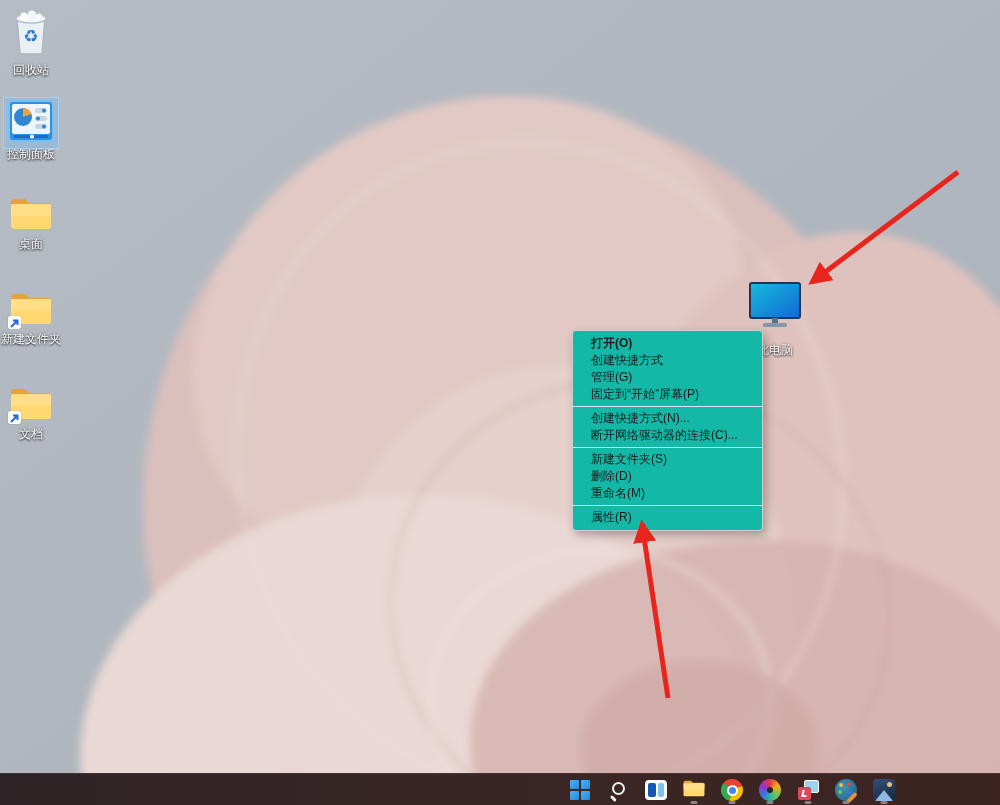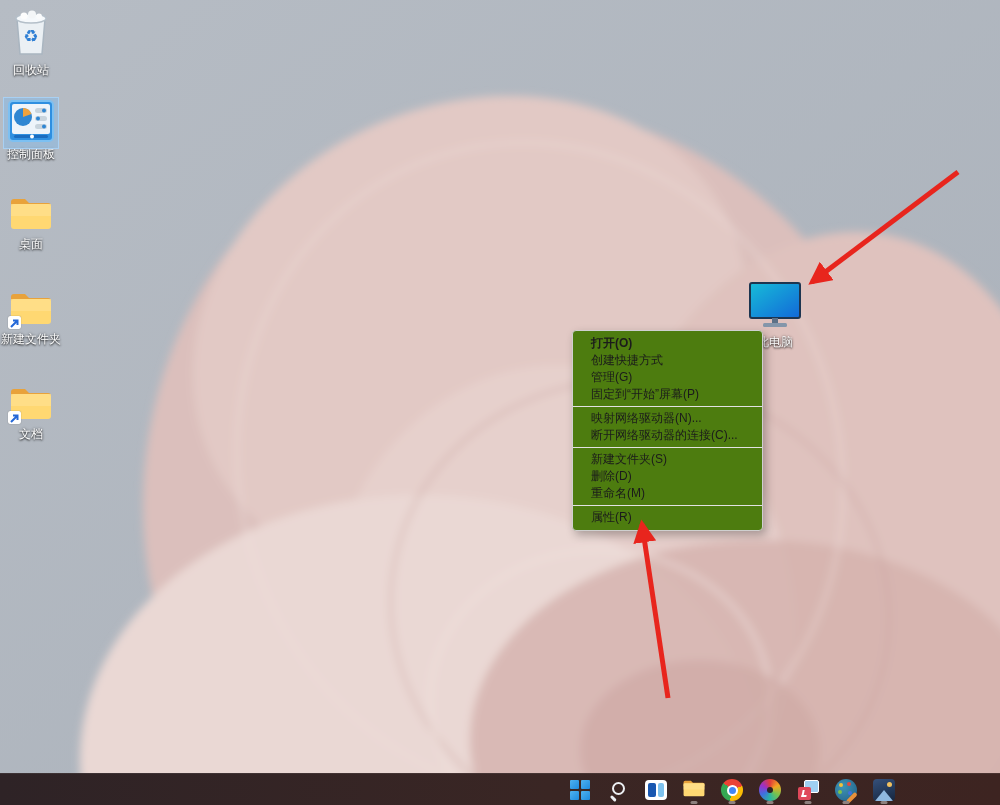--- a/index.html
+++ b/index.html
@@ -16,30 +16,30 @@
   .desk-icon .lbl { display:block; margin-top:2px; font-size:12px; color:#fff;
     text-shadow:0 1px 2px rgba(0,0,0,.85), 0 0 3px rgba(0,0,0,.45); line-height:13px; }
   .sel-box { position:absolute; inset:-3px -5px; background:rgba(125,185,238,.42);
     border:1px solid rgba(170,212,248,.85); }
 
   .shortcut-badge { position:absolute; left:0; bottom:2px; width:13px; height:13px;
     background:#fff; border-radius:2px; box-shadow:0 0 1px rgba(0,0,0,.5); }
 
   
   .context-menu { position:absolute; left:572px; top:330px; width:191px;
-    background:#4d7c0f; border:1px solid #cfcfcf; border-radius:4px;
+    background:#14b8a6; border:1px solid #cfcfcf; border-radius:4px;
     box-shadow:3px 4px 10px rgba(0,0,0,.28); padding:4px 0; z-index:20; }
   .menu-item { height:17px; line-height:17px; padding:0 18px; font-size:12px;
     color:#1b1b1b; white-space:nowrap; cursor:default; }
   .menu-item.bold { font-weight:bold; }
   .menu-sep { height:1px; background:#e2e2e2; margin:3px 0; }
 
   
   .pc-icon { position:absolute; left:741px; top:281px; width:68px; text-align:center; z-index:5; }
-  .pc-icon .lbl { display:block; margin-top:1px; font-size:12px; color:#fff;
+  .pc-icon .lbl { display:block; margin-top:9px; font-size:12px; color:#fff;
     text-shadow:0 1px 2px rgba(0,0,0,.85), 0 0 3px rgba(0,0,0,.45); }
 
   
   .arrows { position:absolute; inset:0; z-index:40; pointer-events:none; }
 
   
   .taskbar { position:absolute; left:0; bottom:0; width:1000px; height:32px;
     background:linear-gradient(90deg,#2e2326 0%,#3a2624 55%,#3d2421 100%);
     border-top:1px solid rgba(255,255,255,.07); z-index:50; }
   .tb-group { position:absolute; left:566px; top:0; height:32px; display:flex;
@@ -226,21 +226,21 @@
     </span>
     <span class="lbl">此电脑</span>
   </div>
 
   <div class="context-menu">
     <div class="menu-item bold">打开(O)</div>
     <div class="menu-item">创建快捷方式</div>
     <div class="menu-item">管理(G)</div>
     <div class="menu-item">固定到“开始”屏幕(P)</div>
     <div class="menu-sep"></div>
-    <div class="menu-item">映射网络驱动器(N)...</div>
+    <div class="menu-item">创建快捷方式(N)...</div>
     <div class="menu-item">断开网络驱动器的连接(C)...</div>
     <div class="menu-sep"></div>
     <div class="menu-item">新建文件夹(S)</div>
     <div class="menu-item">删除(D)</div>
     <div class="menu-item">重命名(M)</div>
     <div class="menu-sep"></div>
     <div class="menu-item">属性(R)</div>
   </div>
 
   <svg class="arrows" viewBox="0 0 1000 805">

